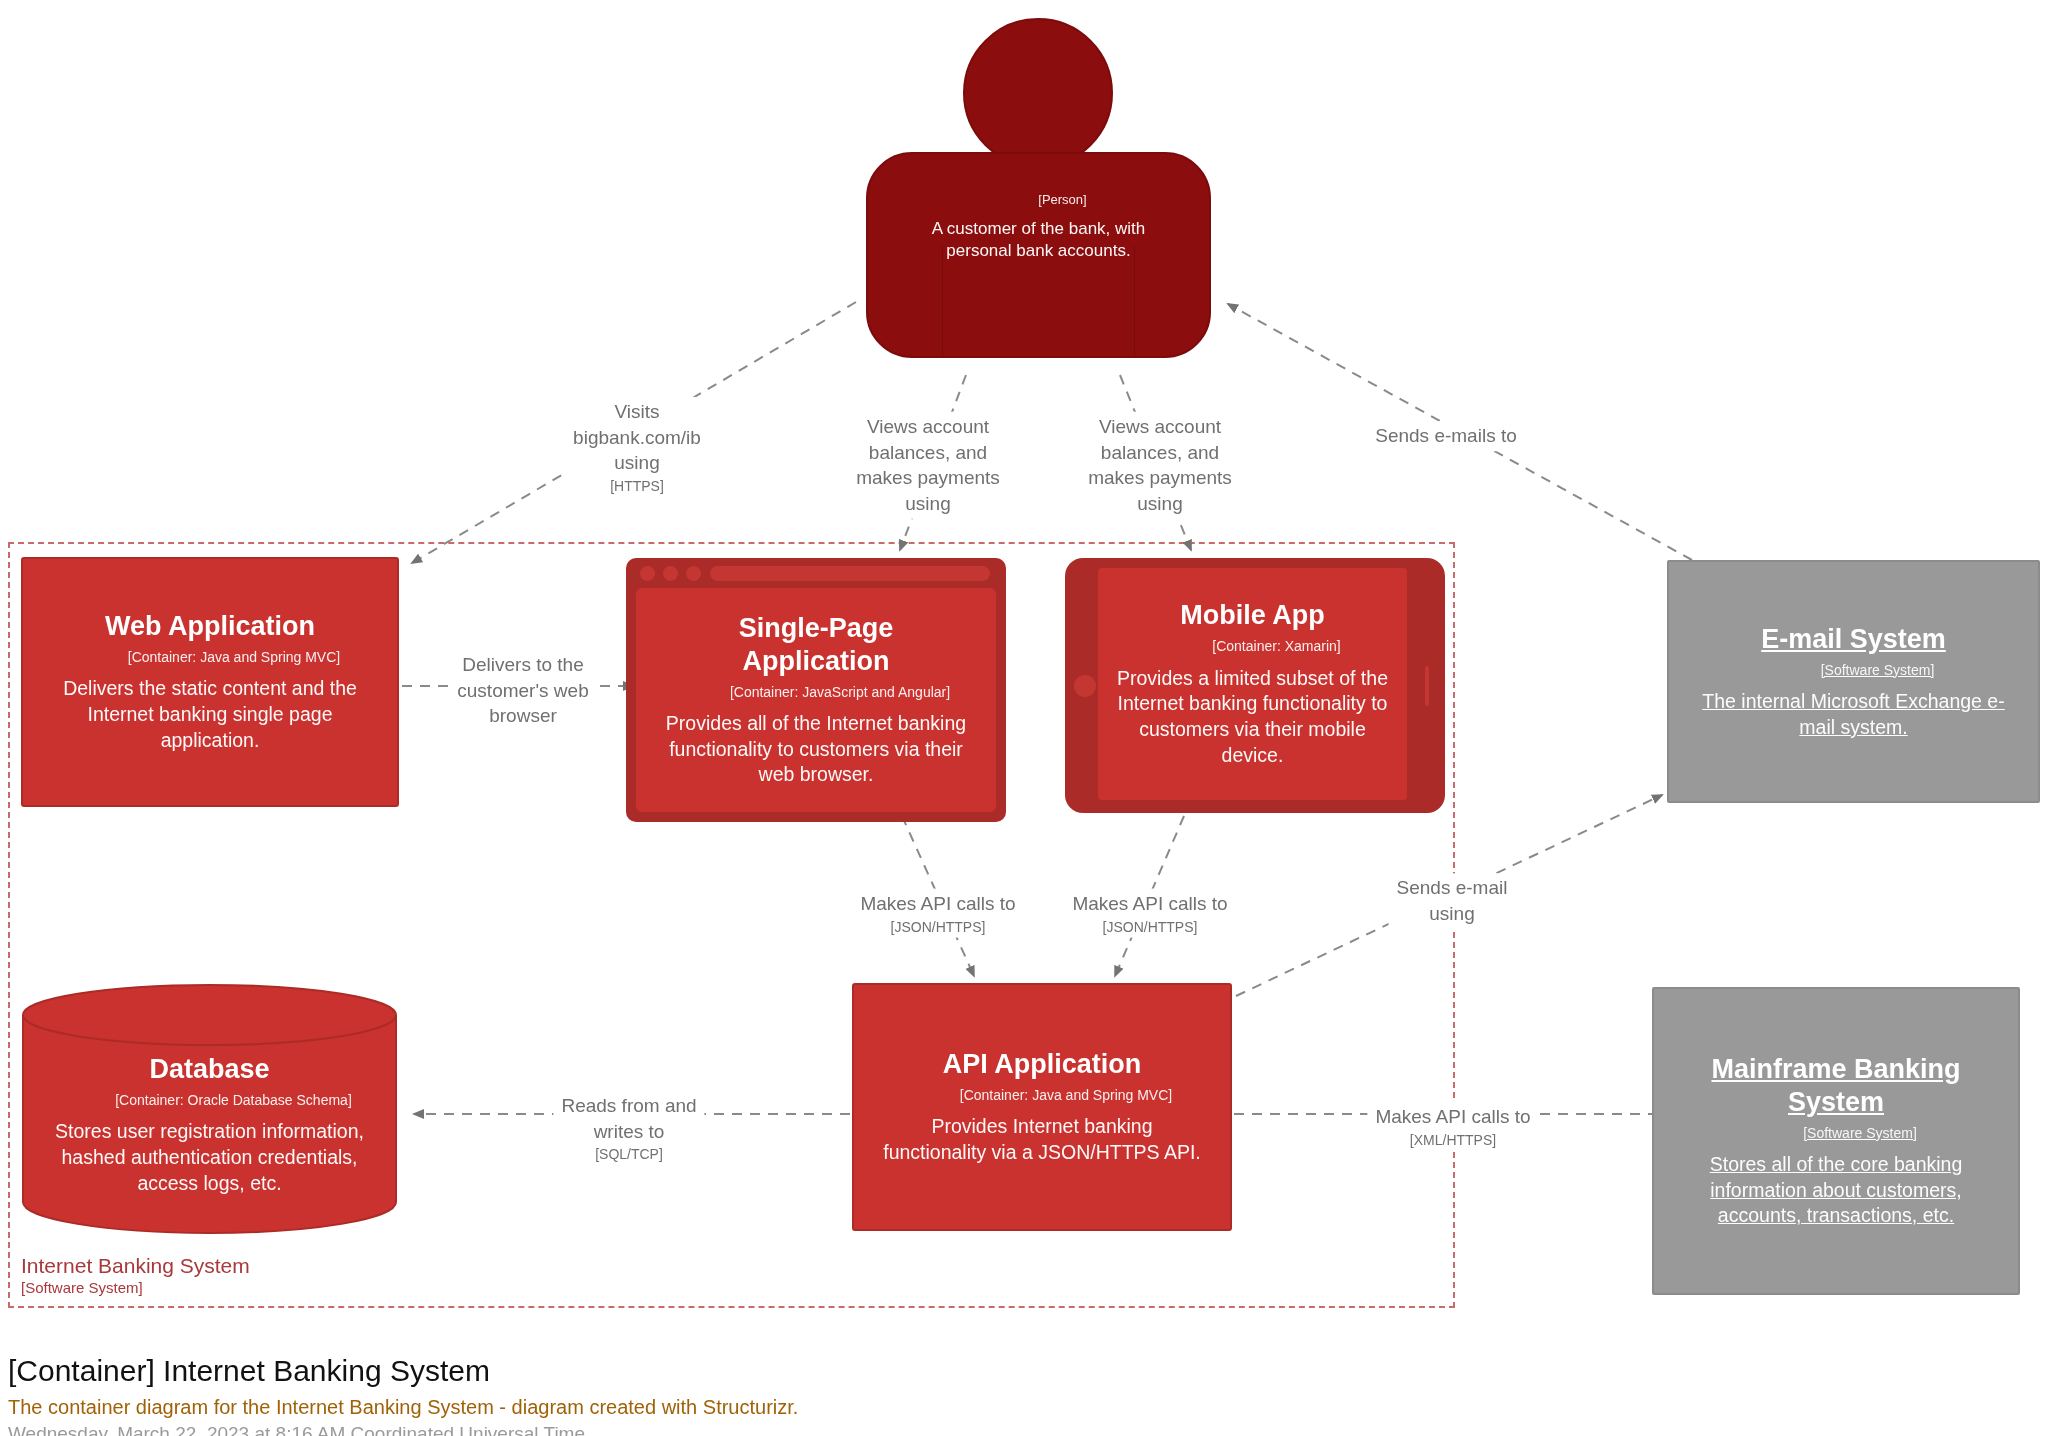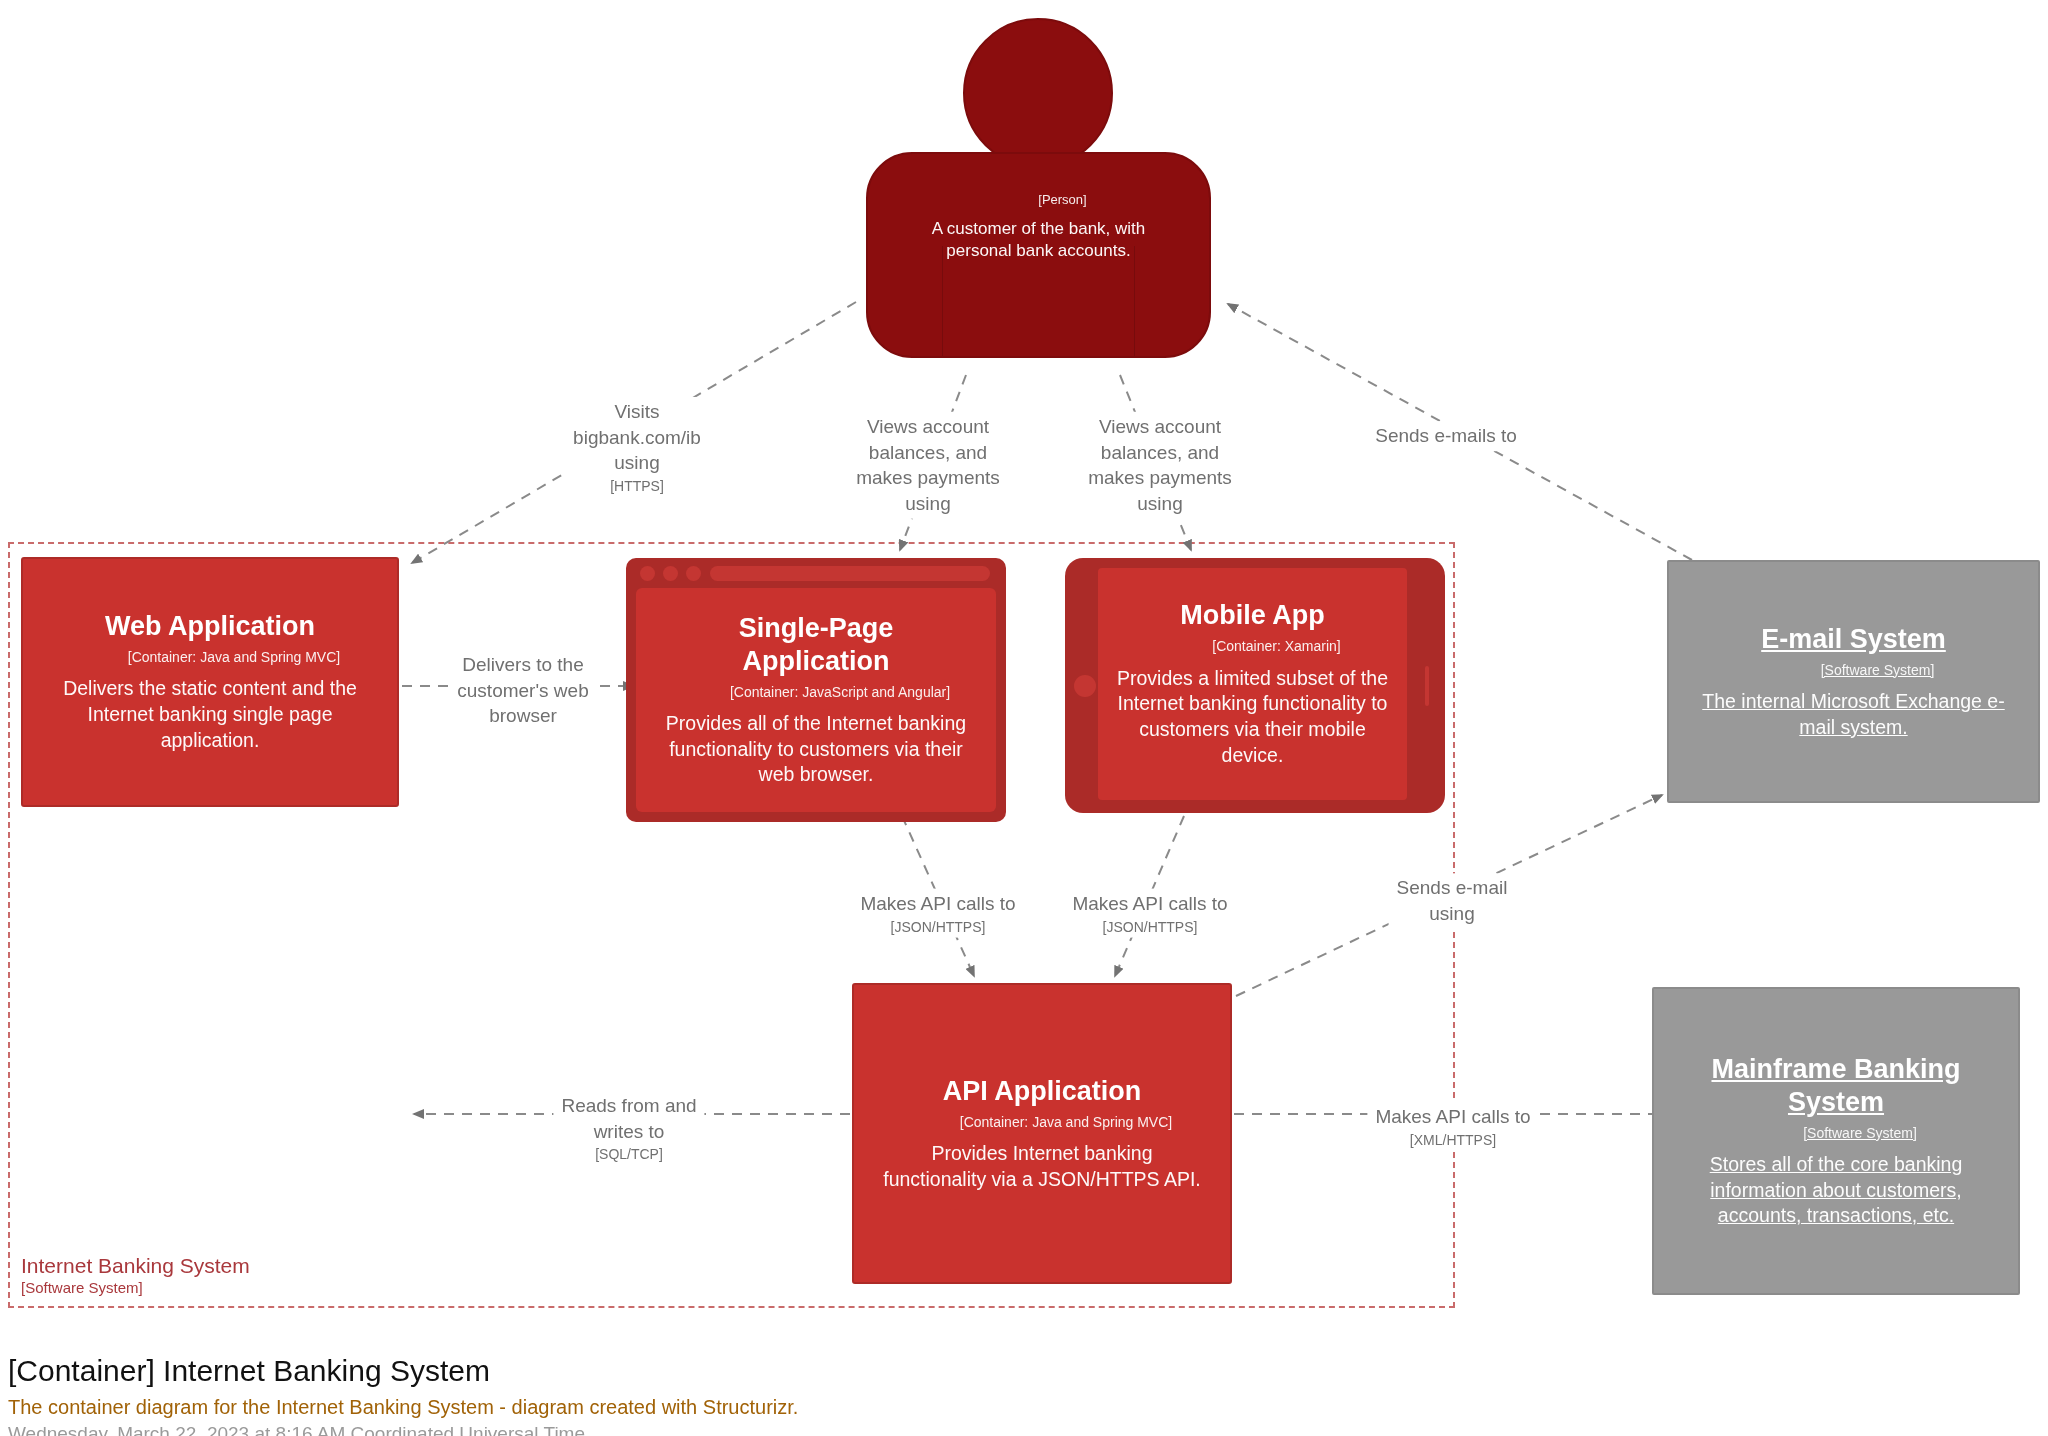--- a/index.html
+++ b/index.html
@@ -196,22 +196,33 @@
   </div>
 
   <div class="node gray-box" style="left:1667px;top:560px;width:373px;height:243px">
     <div class="center-col">
       <div class="n-title">E-mail System</div>
       <div class="n-type">[Software System]</div>
       <div class="n-desc">The internal Microsoft Exchange e-mail system.</div>
     </div>
   </div>
 
-
-  <div class="node red-box" style="left:852px;top:983px;width:380px;height:301px">
+  <div class="node db" style="left:21px;top:983px;width:377px;height:252px">
+    <svg width="377" height="252" viewBox="0 0 377 252">
+      <path d="M2,32 L2,219 C2,236 85,250 188.5,250 C292,250 375,236 375,219 L375,32" fill="#c9322e" stroke="#ad2b27" stroke-width="2"></path>
+      <ellipse cx="188.5" cy="32" rx="186.5" ry="30" fill="#c9322e" stroke="#ad2b27" stroke-width="2"></ellipse>
+    </svg>
+    <div class="db-text">
+      <div class="n-title">Database</div>
+      <div class="n-type">[Container: Oracle Database Schema]</div>
+      <div class="n-desc">Stores user registration information, hashed authentication credentials, access logs, etc.</div>
+    </div>
+  </div>
+
+  <div class="node red-box" style="left:852px;top:983px;width:380px;height:248px">
     <div class="center-col">
       <div class="n-title">API Application</div>
       <div class="n-type">[Container: Java and Spring MVC]</div>
       <div class="n-desc">Provides Internet banking functionality via a JSON/HTTPS API.</div>
     </div>
   </div>
 
   <div class="node gray-box" style="left:1652px;top:987px;width:368px;height:308px">
     <div class="center-col">
       <div class="n-title">Mainframe Banking System</div>

